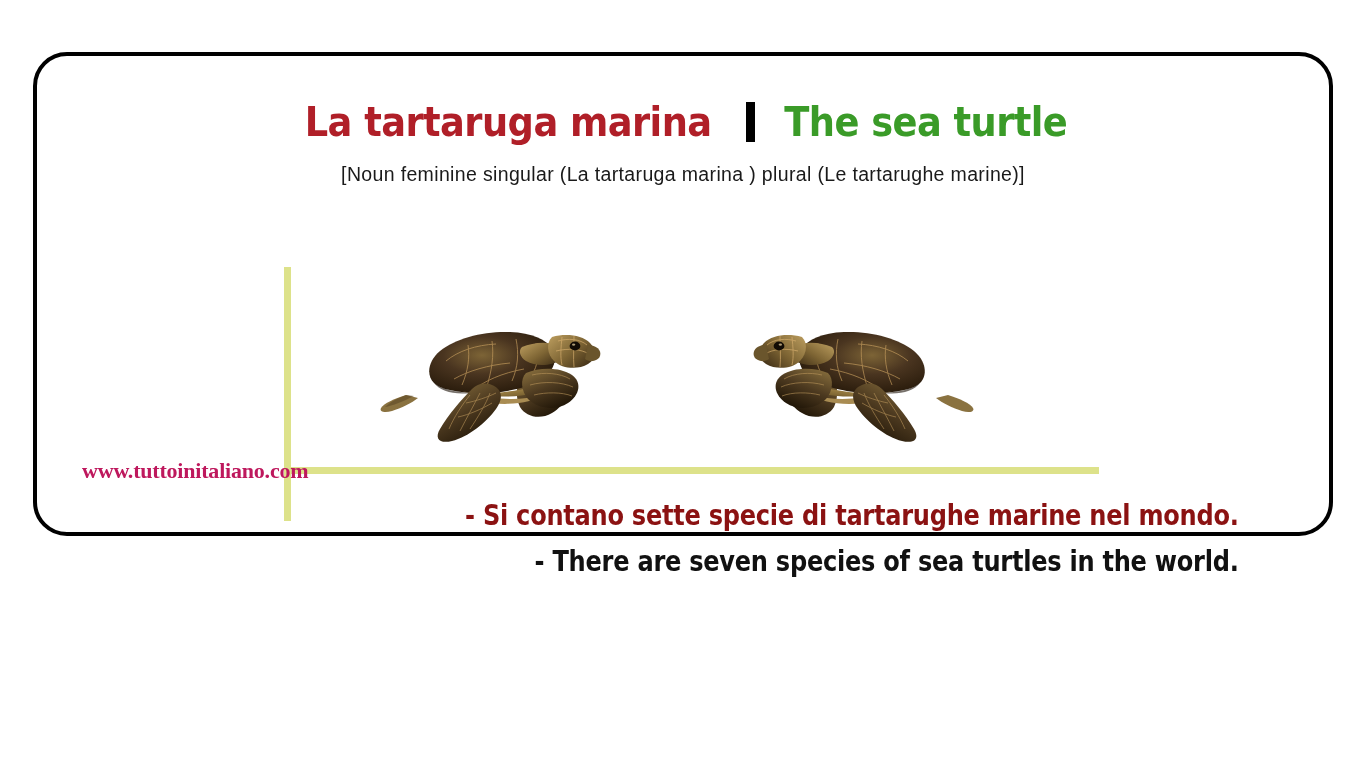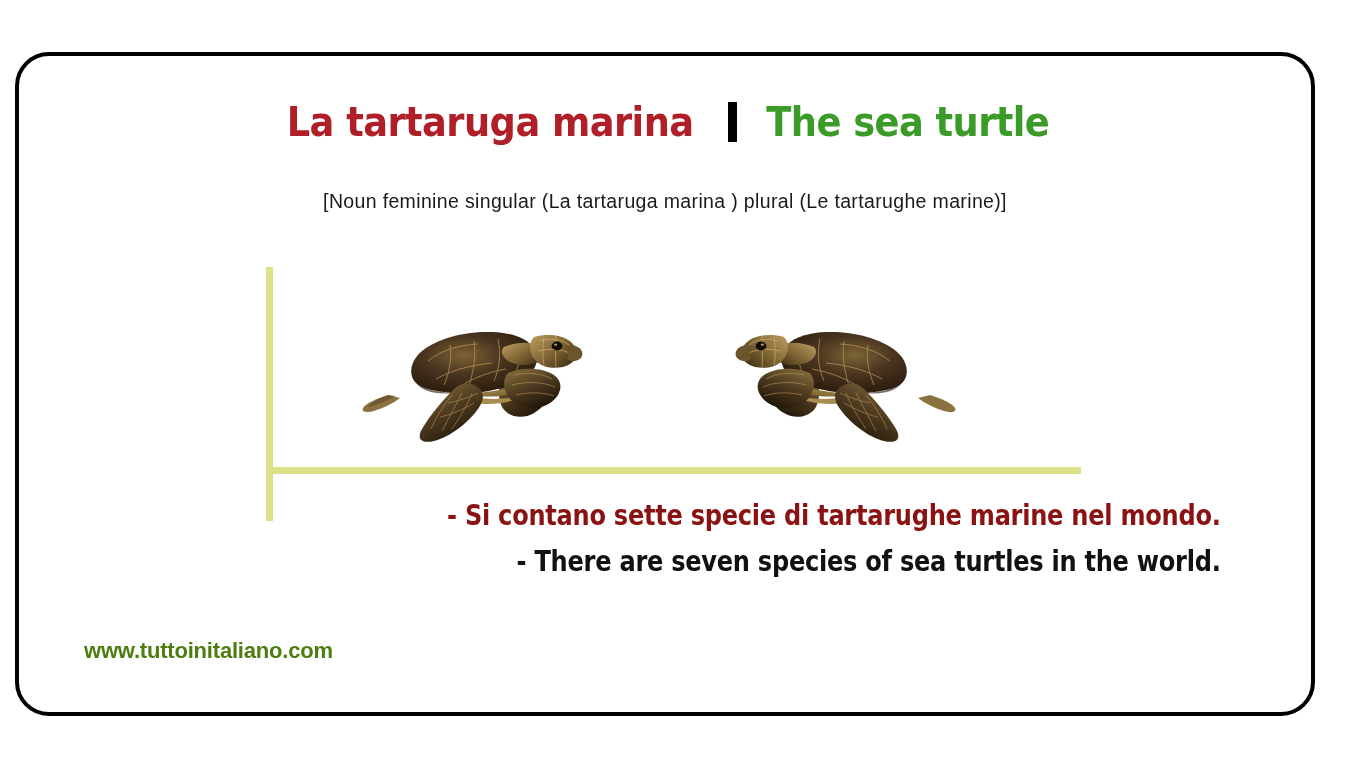--- a/index.html
+++ b/index.html
@@ -16,24 +16,24 @@
   #card-root {
     position: relative;
     width: 1366px;
     height: 768px;
     background: #ffffff;
   }
 
   
   .card-frame {
     position: absolute;
-    left: 15px;
+    left: 33px;
     top: 52px;
     width: 1300px;
-    height: 664px;
+    height: 484px;
     border: 4px solid #000000;
     border-radius: 34px;
     background: #ffffff;
   }
 
   
   .headline-row {
     position: absolute;
     left: 0;
     top: 45px;
@@ -72,21 +72,20 @@
     left: 0;
     top: 107px;
     width: 100%;
     text-align: center;
     font-family: "Liberation Sans", sans-serif;
     font-size: 19.5px;
     font-weight: 400;
     color: #1a1a1a;
     letter-spacing: 0.35px;
     white-space: nowrap;
-    margin-top: 27px;
   }
 
   
   .accent-vertical {
     position: absolute;
     left: 247px;
     top: 211px;
     width: 7px;
     height: 254px;
     background: #DDE28A;
@@ -141,27 +140,26 @@
   }
 
   .sentence-it { color: #8B1212; margin-bottom: 13px; }
   .sentence-en { color: #111111; }
 
   
   .footer-url {
     position: absolute;
     left: 45px;
     bottom: 48px;
-    font-family: Liberation Sans, sans-serif;
+    font-family: Liberation Serif, serif;
     font-size: 22px;
     font-weight: bold;
-    color: #4d7c0f;
+    color: #be185d;
     letter-spacing: -0.2px;
     white-space: nowrap;
-    margin-left: 20px;
   }
 </style>
 </head>
 <body>
 
 <div id="card-root">
 
   <div class="card-frame">
 
     <div class="headline-row">

